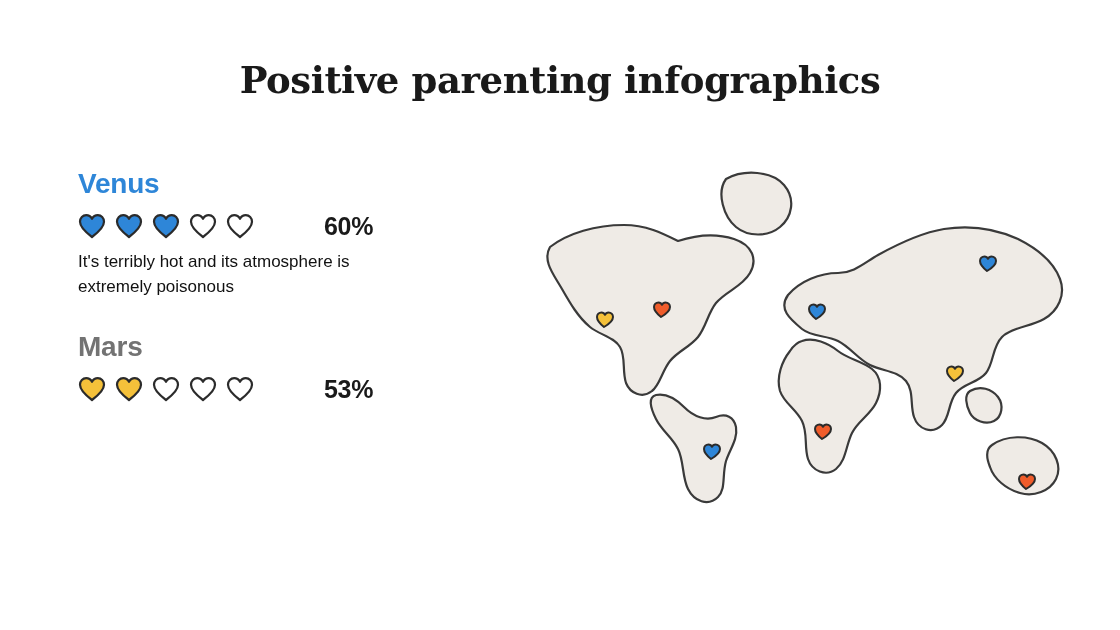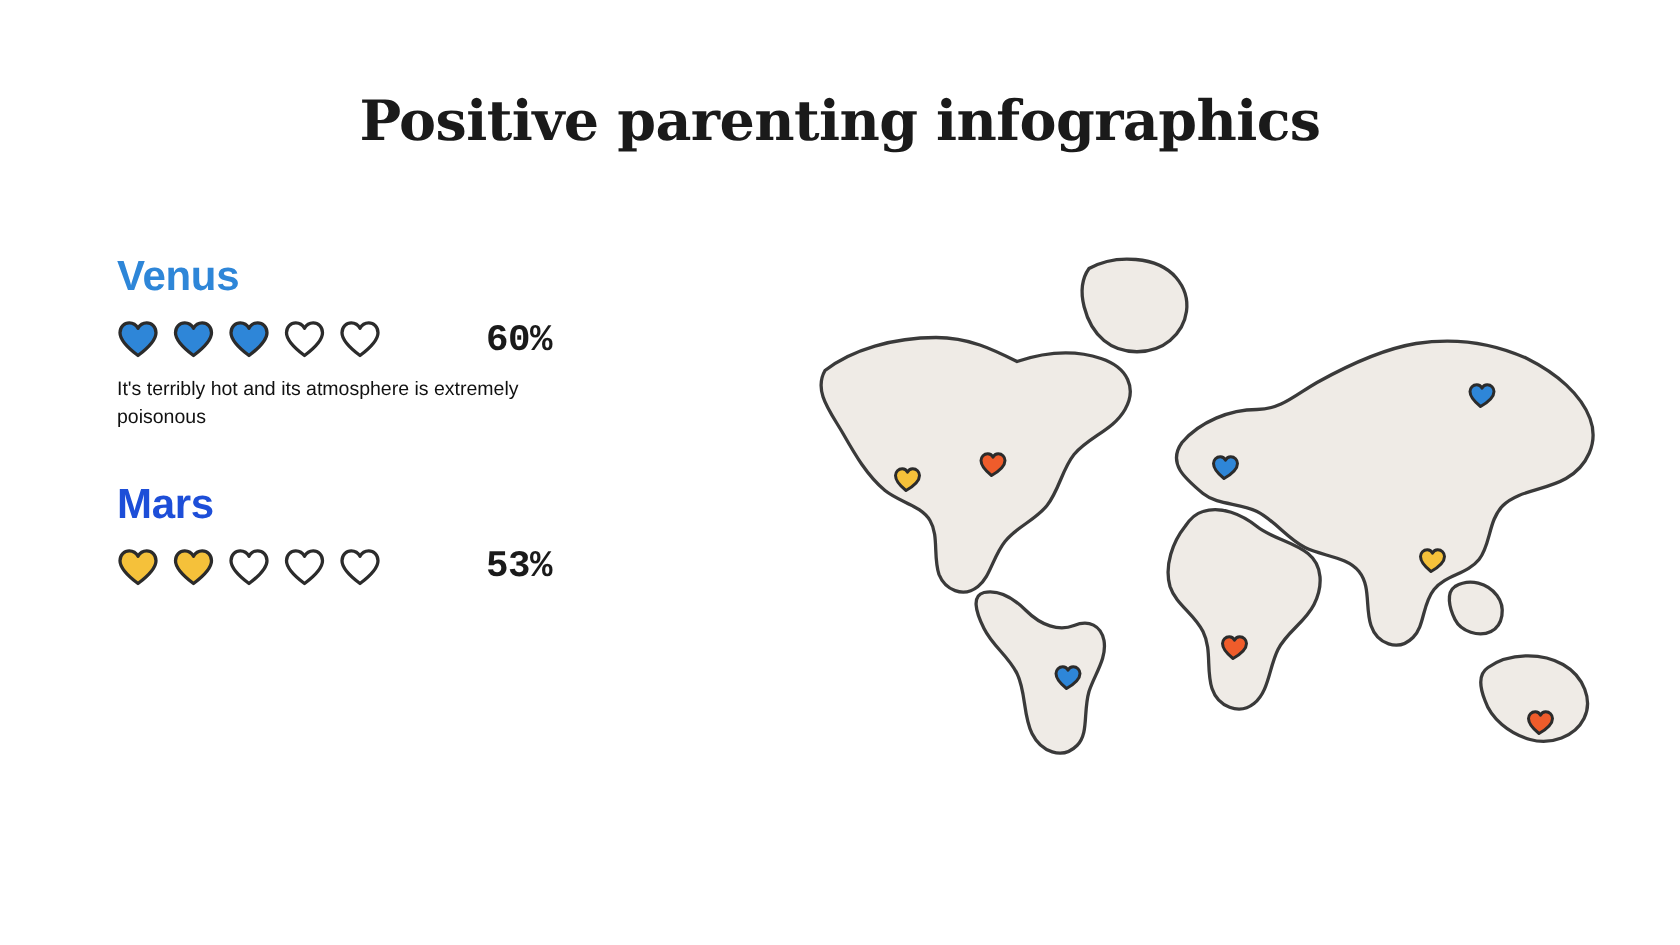--- a/index.html
+++ b/index.html
@@ -43,40 +43,39 @@
   .stat-label {
     font-size: 28px;
     font-weight: bold;
     margin: 0 0 8px 0;
     letter-spacing: -0.2px;
   }
   .stat-row {
     display: flex;
     align-items: center;
     height: 36px;
-    font-family: Liberation Mono, monospace;
   }
   .hearts {
     display: flex;
     align-items: center;
     gap: 9px;
     width: 240px;
   }
   .heart svg {
     display: block;
   }
   .pct {
     font-size: 25px;
     font-weight: bold;
     color: #1a1a1a;
     margin-left: 6px;
     letter-spacing: -0.3px;
   }
   .stat-desc {
-    font-size: 13px;
+    font-size: 17px;
     line-height: 1.45;
     color: #111111;
     margin-top: 6px;
     max-width: 310px;
   }
   .map-wrap {
     position: absolute;
     left: 520px;
     top: 155px;
     width: 580px;
@@ -124,21 +123,21 @@
                 <path d="M14 24 C6 18 2 13.5 2 8.8 C2 5 4.8 2.2 8.2 2.2 C10.6 2.2 12.8 3.6 14 5.8 C15.2 3.6 17.4 2.2 19.8 2.2 C23.2 2.2 26 5 26 8.8 C26 13.5 22 18 14 24 Z" fill="#ffffff" stroke="#2b2b2b" stroke-width="2.2" stroke-linejoin="round"></path>
               </svg>
             </span>
         </div>
         <div class="pct">60%</div>
       </div>
       <div class="stat-desc">It's terribly hot and its atmosphere is extremely poisonous</div>
     </div>
 
     <div class="stat-block">
-      <div class="stat-label" style="color:#1d4ed8">Mars</div>
+      <div class="stat-label" style="color:#737373">Mars</div>
       <div class="stat-row">
         <div class="hearts">
           <span class="heart">
               <svg width="28" height="26" viewBox="0 0 28 26">
                 <path d="M14 24 C6 18 2 13.5 2 8.8 C2 5 4.8 2.2 8.2 2.2 C10.6 2.2 12.8 3.6 14 5.8 C15.2 3.6 17.4 2.2 19.8 2.2 C23.2 2.2 26 5 26 8.8 C26 13.5 22 18 14 24 Z" fill="#f5c13a" stroke="#2b2b2b" stroke-width="2.2" stroke-linejoin="round"></path>
               </svg>
             </span>
           <span class="heart">
               <svg width="28" height="26" viewBox="0 0 28 26">
                 <path d="M14 24 C6 18 2 13.5 2 8.8 C2 5 4.8 2.2 8.2 2.2 C10.6 2.2 12.8 3.6 14 5.8 C15.2 3.6 17.4 2.2 19.8 2.2 C23.2 2.2 26 5 26 8.8 C26 13.5 22 18 14 24 Z" fill="#f5c13a" stroke="#2b2b2b" stroke-width="2.2" stroke-linejoin="round"></path>

